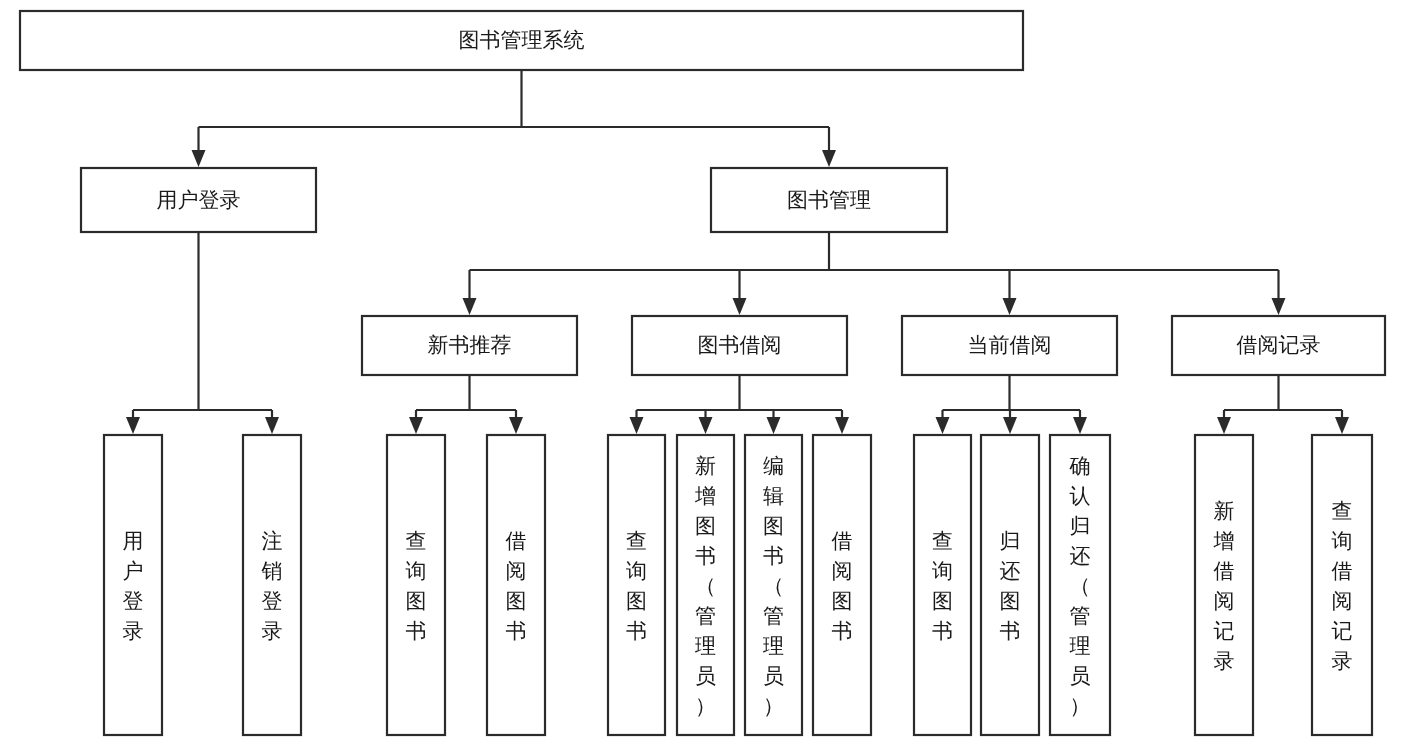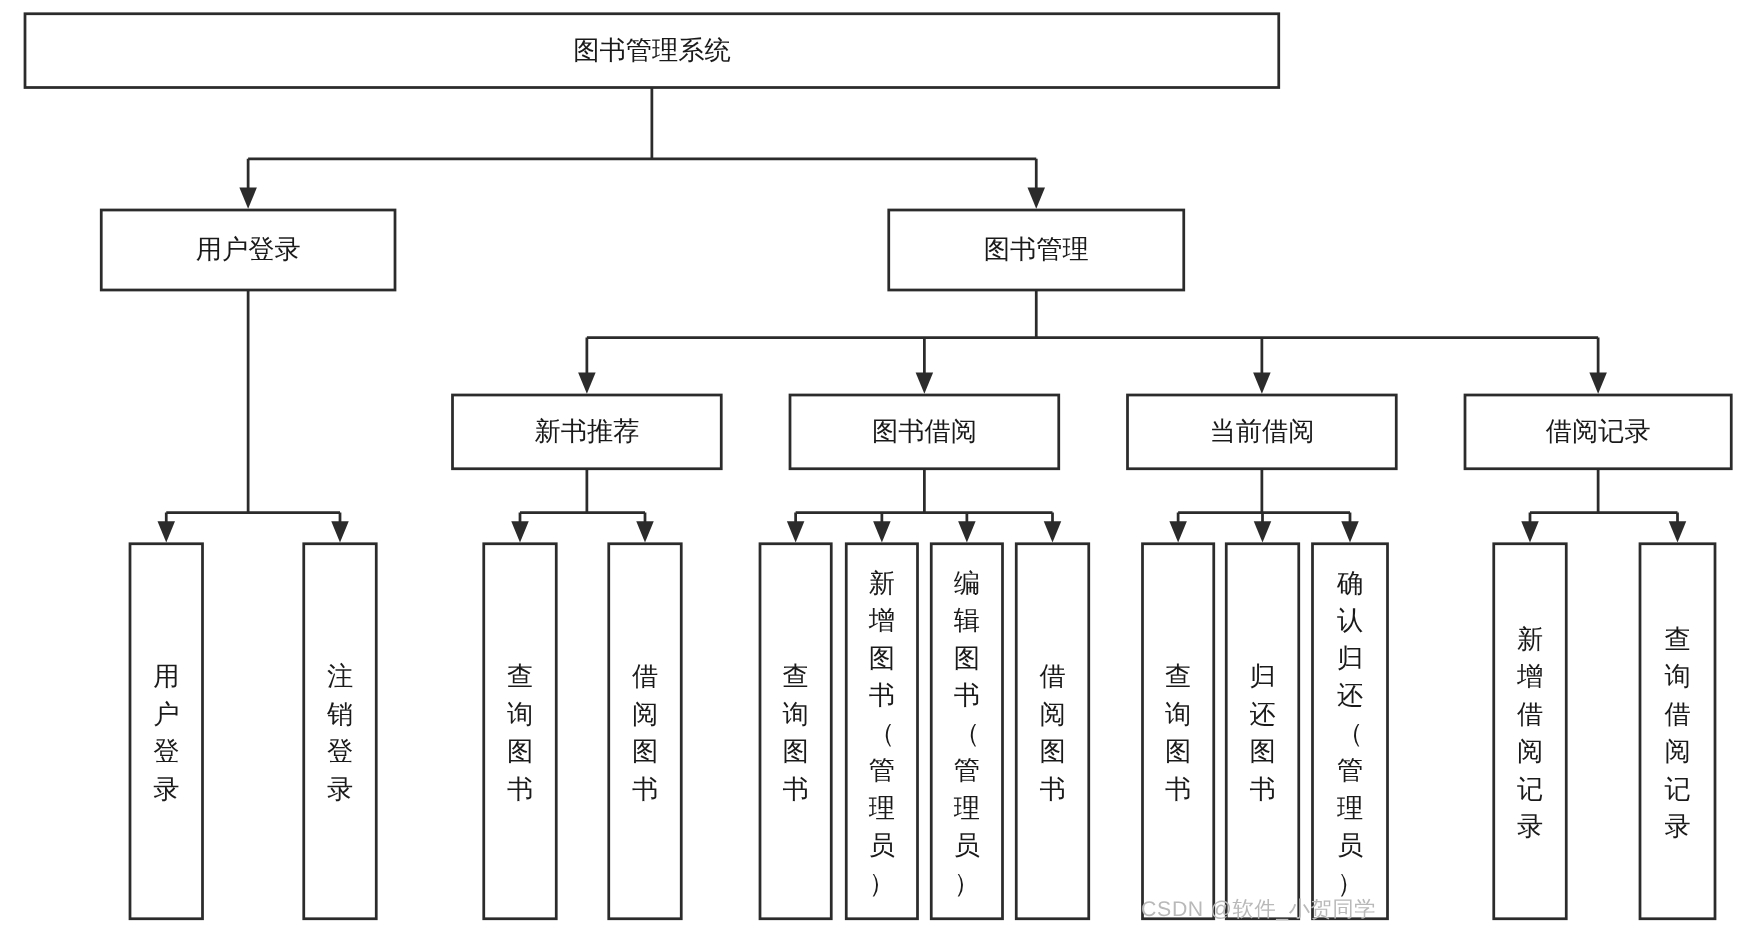--- a/index.html
+++ b/index.html
@@ -217,14 +217,13 @@
         <g>
           <rect x="1195" y="435" width="58" height="300" class="node-box" rx="0"></rect>
           <text x="1224" y="518.4" class="node-label-v"><tspan x="1224" dy="0">新</tspan><tspan x="1224" dy="30">增</tspan><tspan x="1224" dy="30">借</tspan><tspan x="1224" dy="30">阅</tspan><tspan x="1224" dy="30">记</tspan><tspan x="1224" dy="30">录</tspan></text>
         </g>
         <g>
           <rect x="1312" y="435" width="60" height="300" class="node-box" rx="0"></rect>
           <text x="1342" y="518.4" class="node-label-v"><tspan x="1342" dy="0">查</tspan><tspan x="1342" dy="30">询</tspan><tspan x="1342" dy="30">借</tspan><tspan x="1342" dy="30">阅</tspan><tspan x="1342" dy="30">记</tspan><tspan x="1342" dy="30">录</tspan></text>
         </g>
       </g>
   </svg>
-  <div class="watermark">CSDN @软件_小贺同学</div>
 </div>
 
 </body></html>

